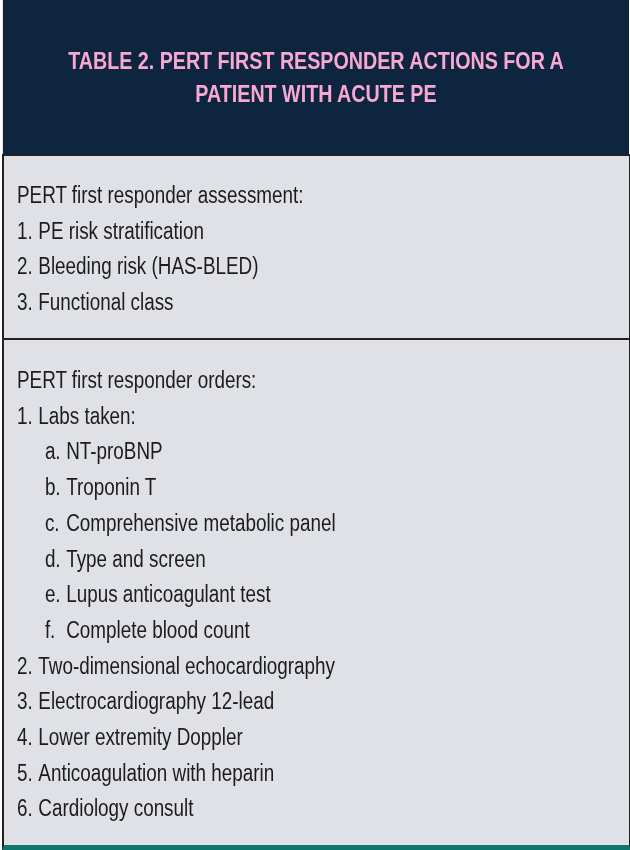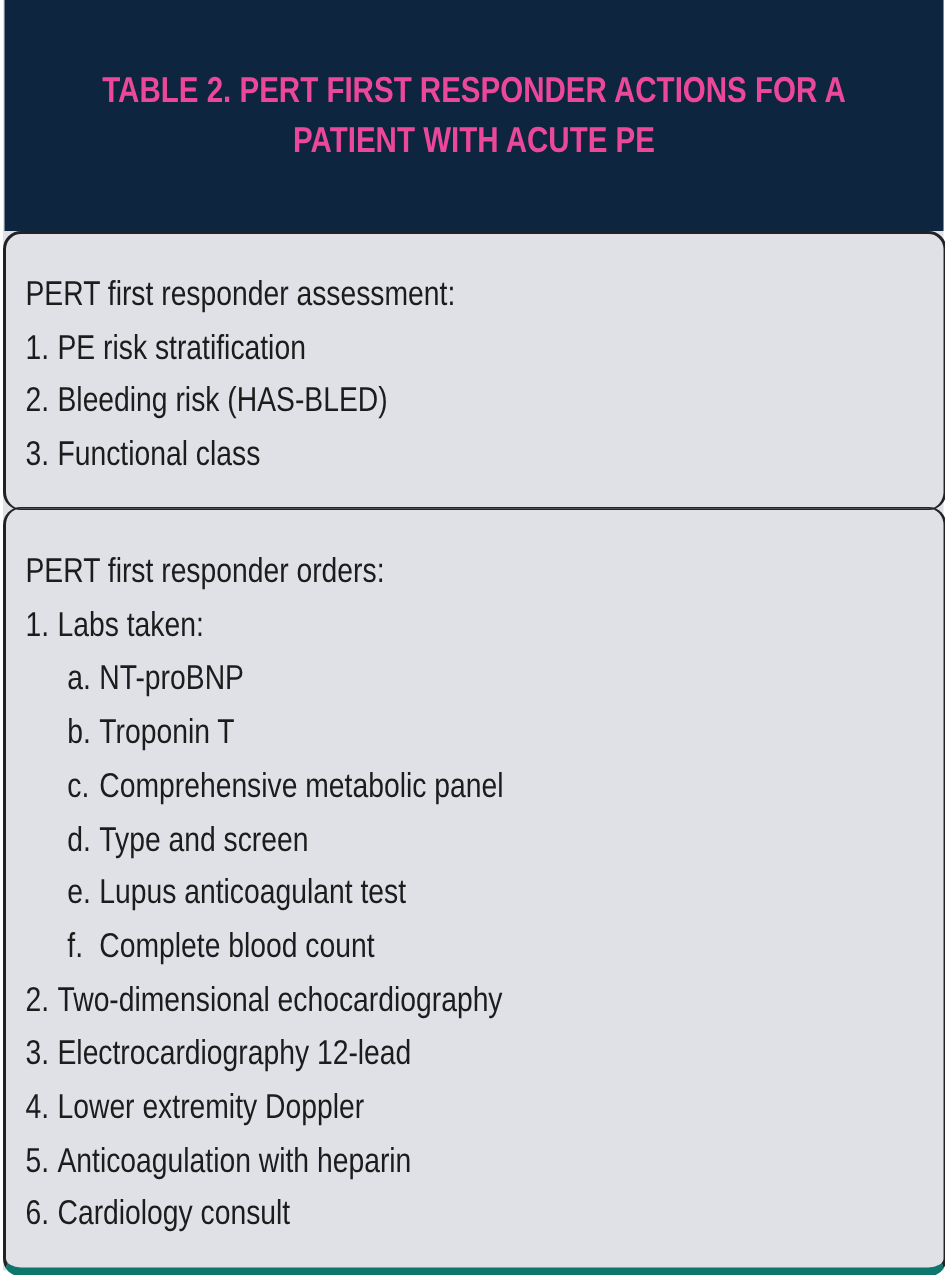--- a/index.html
+++ b/index.html
@@ -6,40 +6,39 @@
     body { width: 630px; height: 850px; position: relative; overflow: hidden; }
     .table {
       position: absolute; left: 2px; top: 0; width: 627px; height: 847px;
       background: #dfe1e7;
       font-family: "Liberation Sans", sans-serif;
       color: #1c1c1c;
     }
     .header {
       position: absolute; left: 1px; top: 0; width: 626px; height: 154px;
       background: #0e2540;
-      color: #ec4899;
+      color: #f9a8d4;
       display: flex; align-items: center; justify-content: center;
       text-align: center;
     }
     .header .title {
       font-family: "Liberation Sans", sans-serif;
       font-weight: bold;
       font-size: 24px;
       line-height: 33px;
       letter-spacing: 0px;
       transform: scaleX(0.82);
       width: 700px;
       margin-top: 0px;
     }
     .section {
       position: absolute; left: 0; width: 625px;
       border-left: 2px solid #222;
       border-right: 2px solid #222;
       box-sizing: content-box;
-      border-radius: 12px;
     }
     .sec1 { top: 154px; height: 183px; border-top: 2px solid #222; border-bottom: 1px solid #222; }
     .sec2 { top: 338px; height: 506px; border-top: 1px solid #222; border-bottom: 6px solid #0f766e; }
     .content {
       position: absolute; left: 13px; width: 600px;
       font-size: 23px;
       line-height: 35.7px;
       transform-origin: 0 0;
       transform: scaleX(0.82);
       white-space: nowrap;

